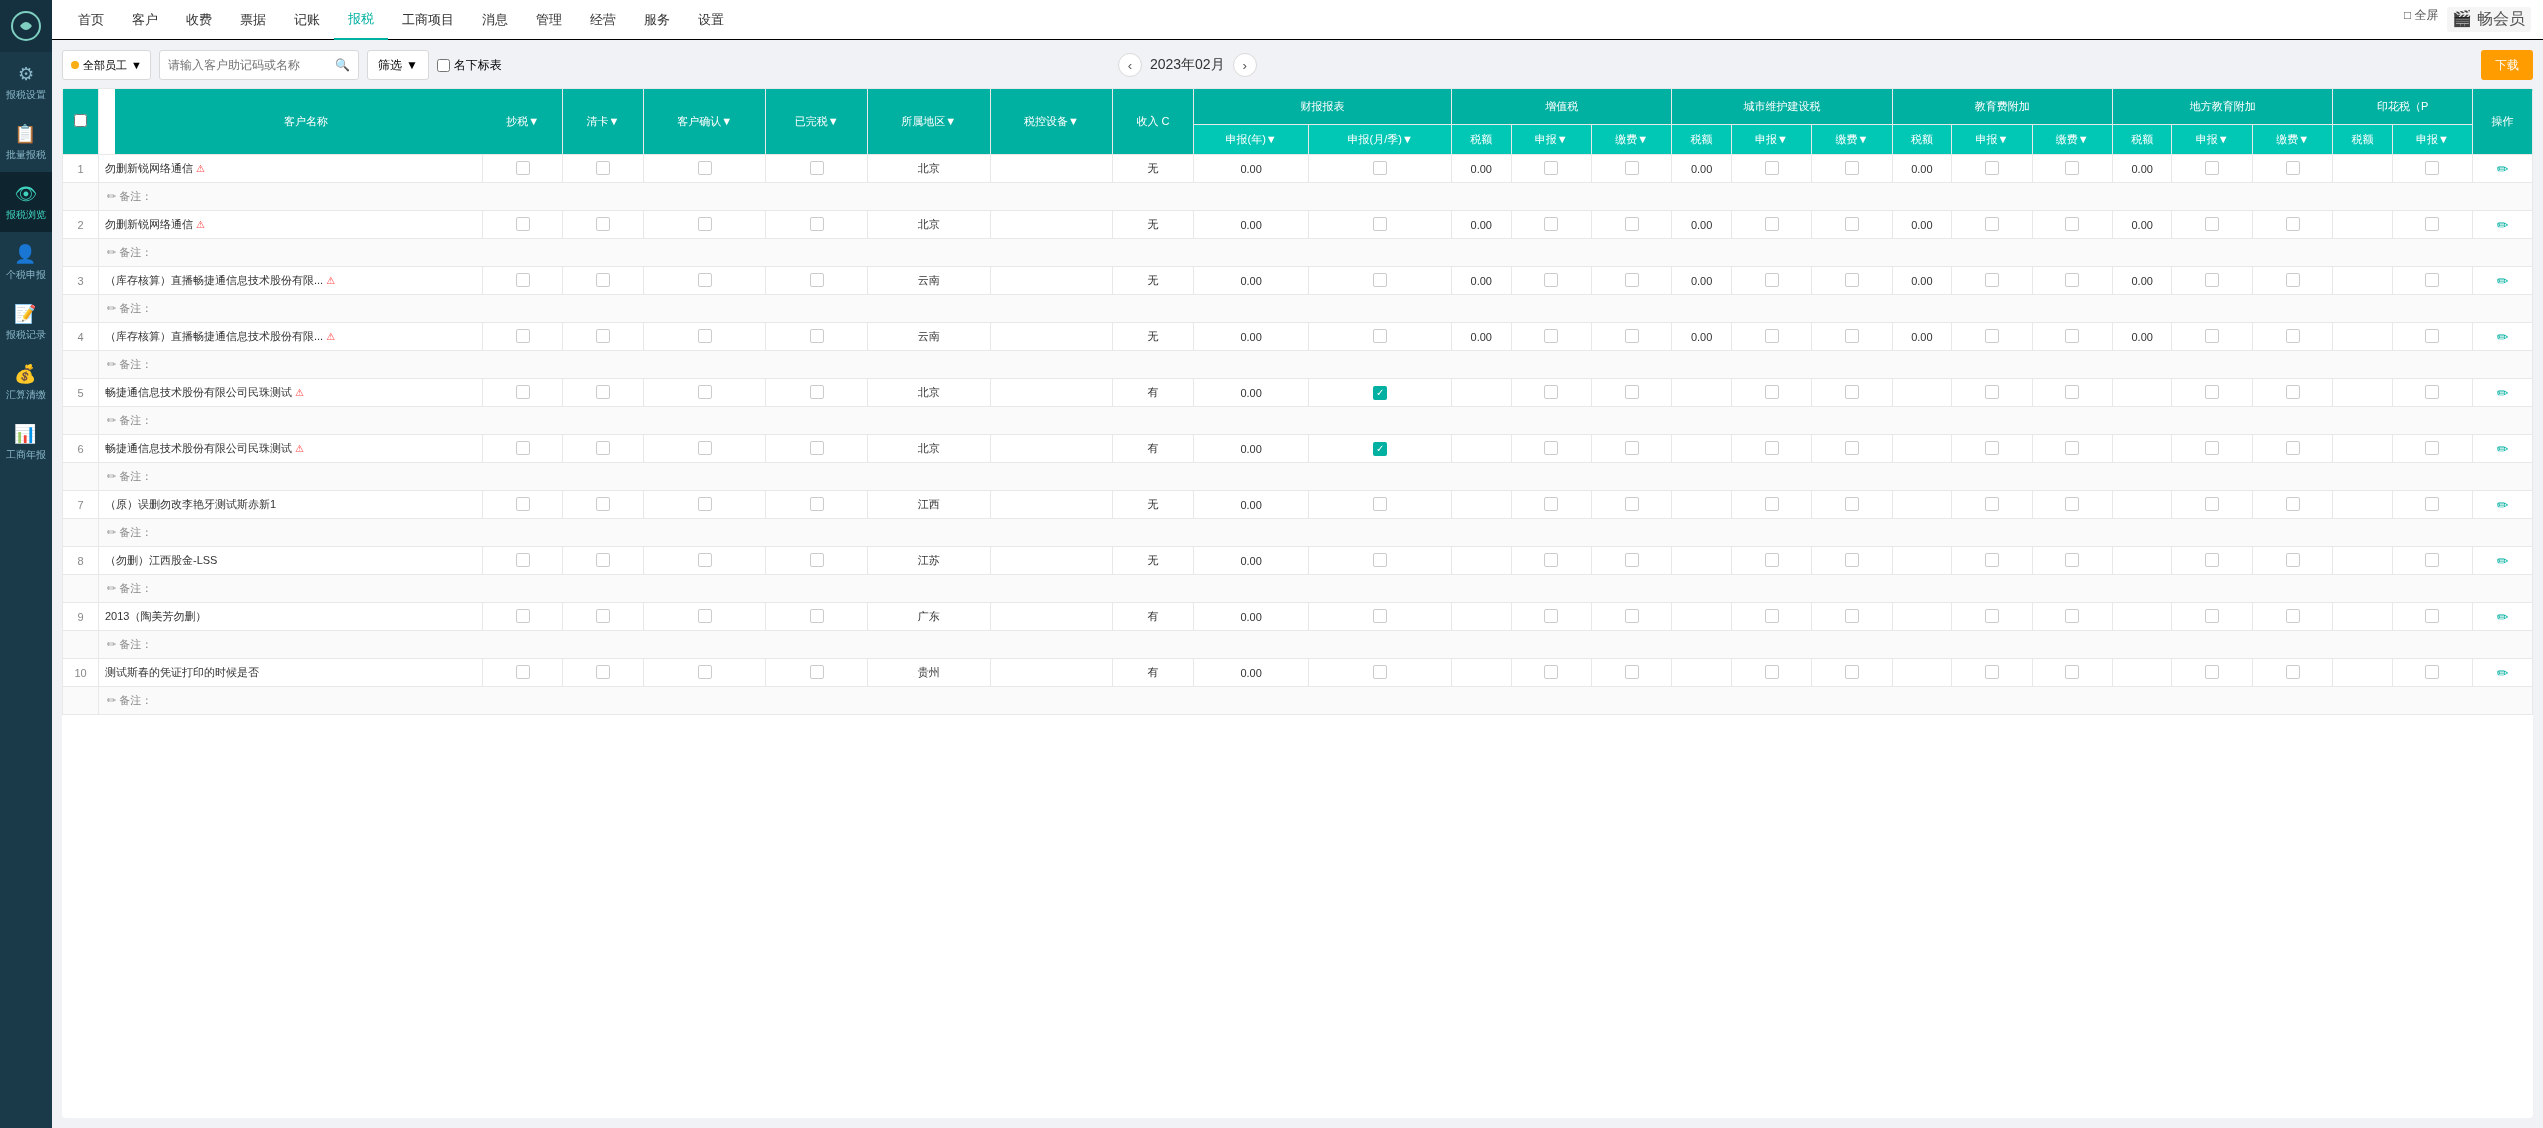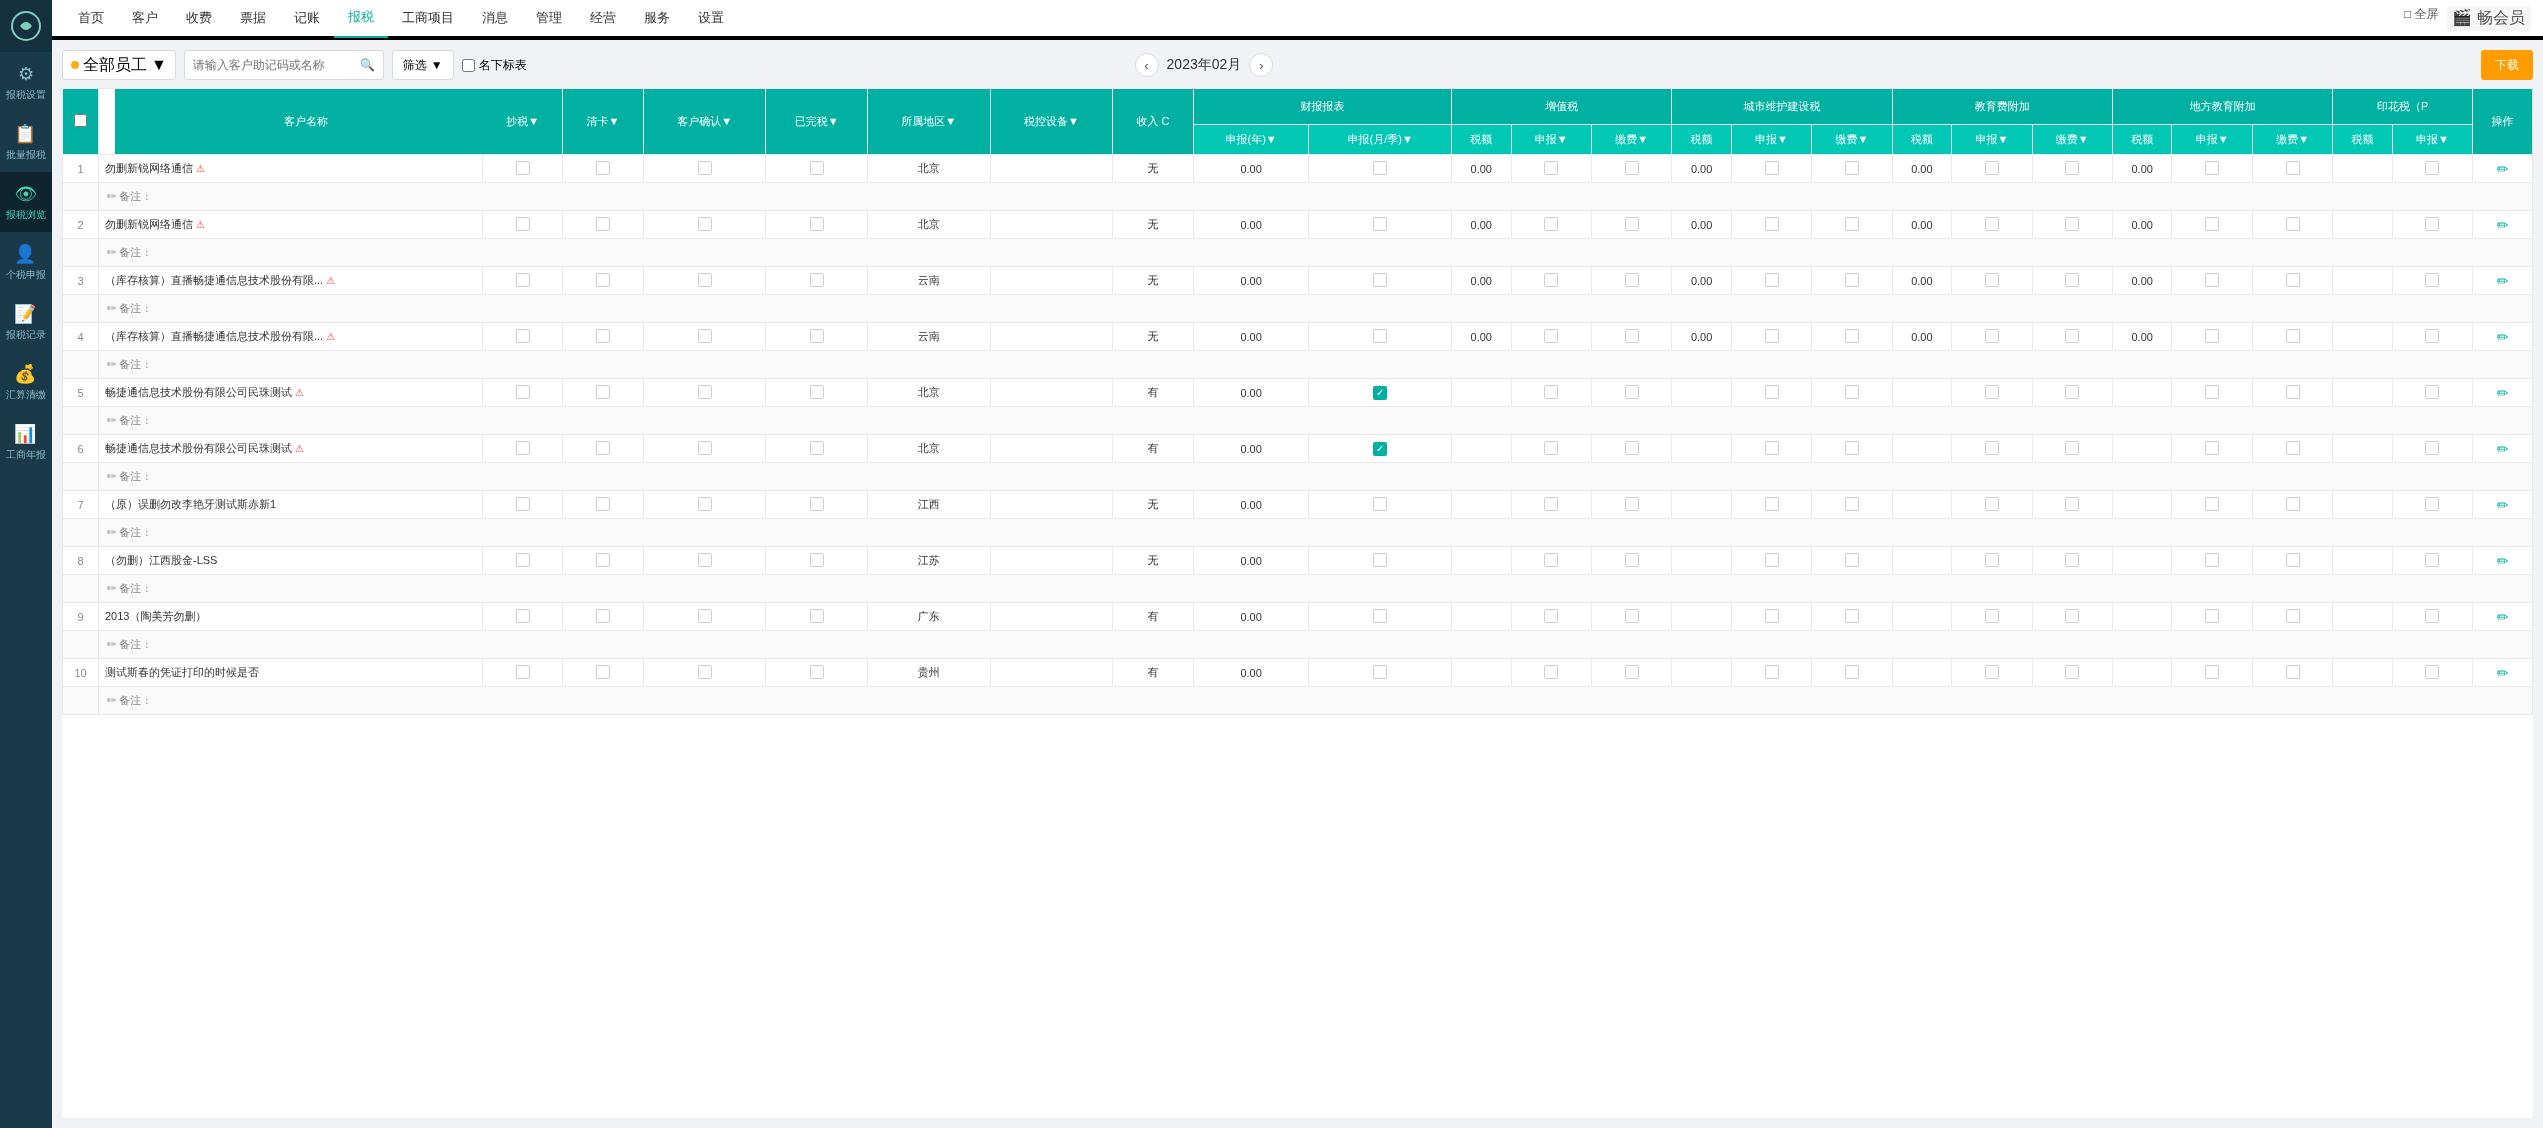--- a/index.html
+++ b/index.html
@@ -59,21 +59,21 @@
       overflow: hidden;
     }
 
     
     .topnav {
       background: #fff;
       height: 40px;
       display: flex;
       align-items: center;
       padding: 0 12px;
-      border-bottom: 4px solid #000000;
+      border-bottom: 1px solid #000000;
       flex-shrink: 0;
     }
     .topnav-items {
       display: flex;
       align-items: center;
       gap: 0;
       flex: 1;
     }
     .topnav-item {
       padding: 0 14px;
@@ -113,21 +113,21 @@
       gap: 8px;
       margin-bottom: 8px;
       flex-shrink: 0;
     }
     .toolbar-select {
       height: 30px;
       border: 1px solid #d9d9d9;
       border-radius: 3px;
       padding: 0 8px;
       background: #fff;
-      font-size: 16px;
+      font-size: 11px;
       cursor: pointer;
       display: flex;
       align-items: center;
       gap: 4px;
     }
     .toolbar-select .dot {
       width: 8px; height: 8px;
       background: #faad14;
       border-radius: 50%;
       display: inline-block;

